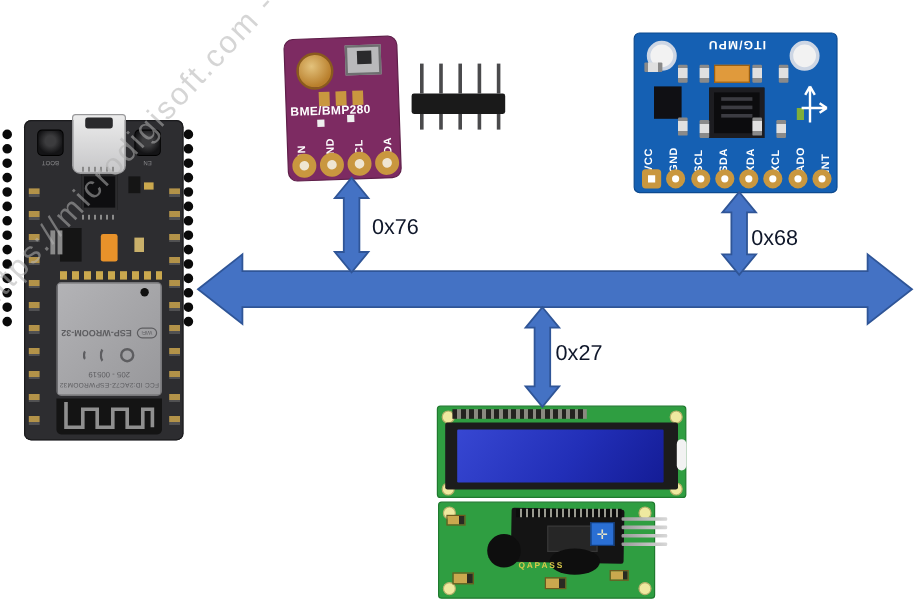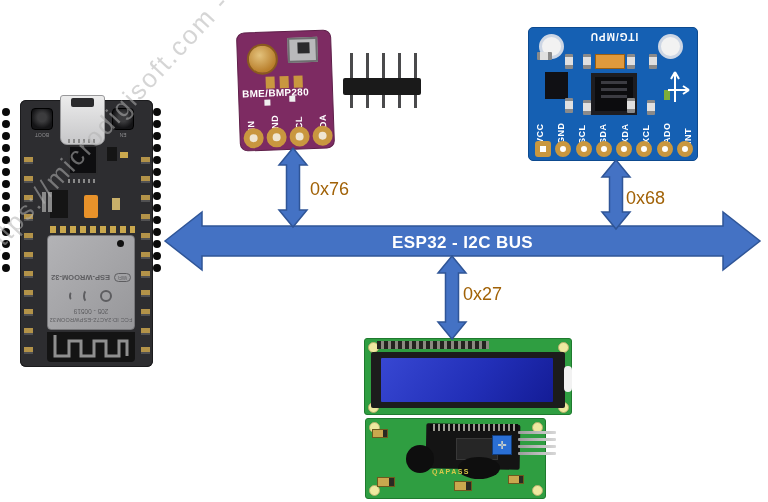--- a/index.html
+++ b/index.html
@@ -8,21 +8,21 @@
   .abs { position:absolute; }
 
   
   .watermark { position:absolute; left:-14px; top:238px; transform:rotate(-47deg); transform-origin:left center;
     font-size:26px; letter-spacing:2px; color:rgba(178,178,178,0.55); white-space:nowrap; z-index:40; }
 
   
   .arrows { position:absolute; left:0; top:0; z-index:10; }
   .bus-label { position:absolute; left:165px; top:229px; width:595px; height:27px; line-height:27px;
     text-align:center; color:#ffffff; font-size:17px; font-weight:600; letter-spacing:.4px; z-index:12; }
-  .addr { position:absolute; font-size:18px; color:#a16207; z-index:12; }
+  .addr { position:absolute; font-size:18px; color:#0f172a; z-index:12; }
   .addr-bme { left:310px; top:179px; }
   .addr-mpu { left:626px; top:188px; }
   .addr-lcd { left:463px; top:284px; }
 
   
   .esp32 { left:0; top:95px; width:176px; height:285px; z-index:5; }
   .esp32 .pcb { left:20px; top:5px; width:133px; height:267px; background:#2d2d30; border-radius:6px; box-shadow:inset 0 0 0 1px #1b1b1d; }
   .pin-col { top:13px; width:15px; }
   .pin-col.left { left:2px; } .pin-col.right { left:153px; }
   .pin { width:7px; height:7px; border:4px solid #0a0a0a; border-radius:50%; background:#fff; margin-bottom:4px; }
@@ -277,21 +277,20 @@
         <u></u>
       </div>
   </div>
 
   <svg class="arrows" width="768" height="502">
     <polygon stroke-width="1.5" points="165,241 202,212 202,226 723,226 723,212 760,241 723,270 723,256 202,256 202,270" fill="#4472C4" stroke="#2F5597"></polygon>
     <polygon stroke-width="1.5" points="293,148 307,165 299.5,165 299.5,210 307,210 293,227 279,210 286.5,210 286.5,165 279,165" fill="#4472C4" stroke="#2F5597"></polygon>
     <polygon stroke-width="1.5" points="616,160 630,177 622.5,177 622.5,212 630,212 616,229 602,212 609.5,212 609.5,177 602,177" fill="#4472C4" stroke="#2F5597"></polygon>
     <polygon stroke-width="1.5" points="452,256 466,273 458.5,273 458.5,322 466,322 452,339 438,322 445.5,322 445.5,273 438,273" fill="#4472C4" stroke="#2F5597"></polygon>
   </svg>
-  <div class="bus-label">ESP32 - I2C BUS</div>
   <div class="addr addr-bme">0x76</div>
   <div class="addr addr-mpu">0x68</div>
   <div class="addr addr-lcd">0x27</div>
 
   <div class="abs lcdf">
     <div class="abs hole2" style="left:3px; top:3px;"></div>
     <div class="abs hole2" style="left:193px; top:3px;"></div>
     <div class="abs hole2" style="left:3px; top:63px;"></div>
     <div class="abs hole2" style="left:193px; top:63px;"></div>
     <div class="abs solder" style="left:12px; top:2px; width:112px;"></div>

